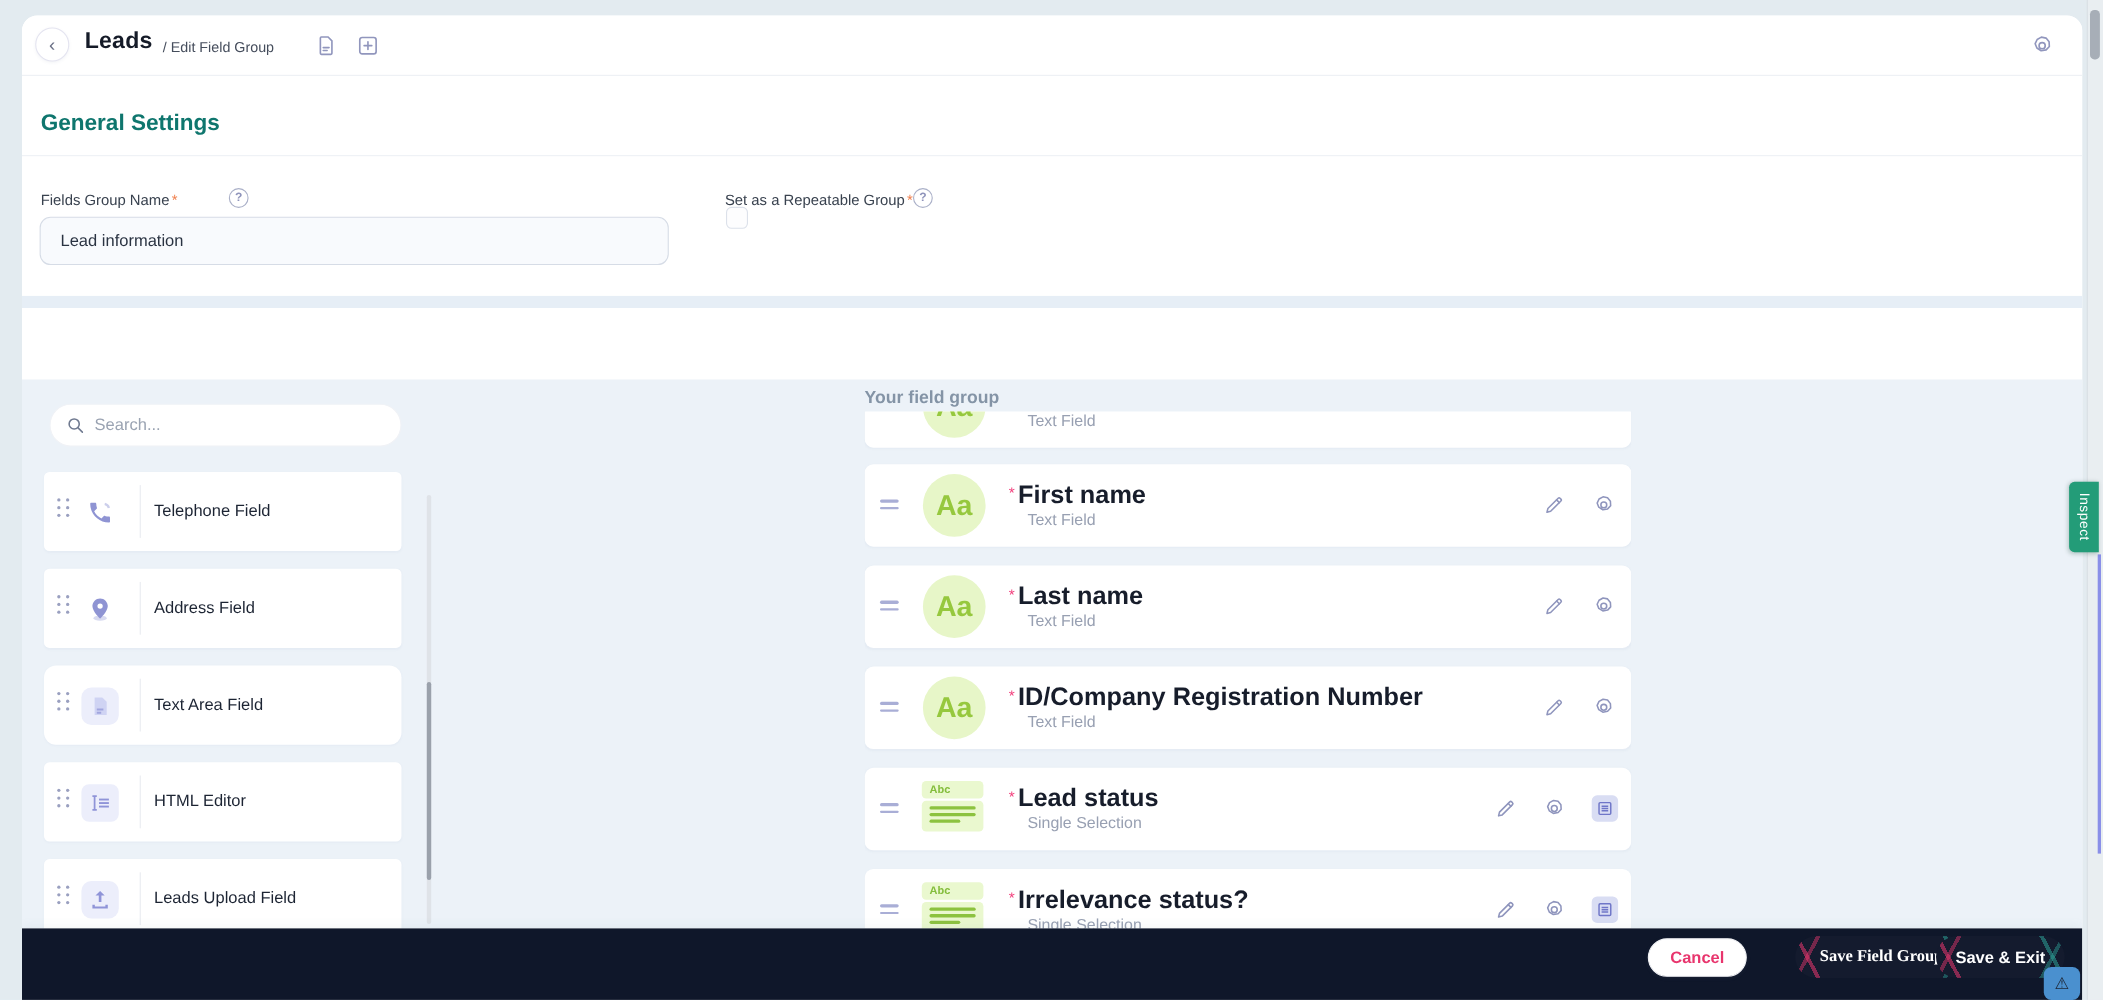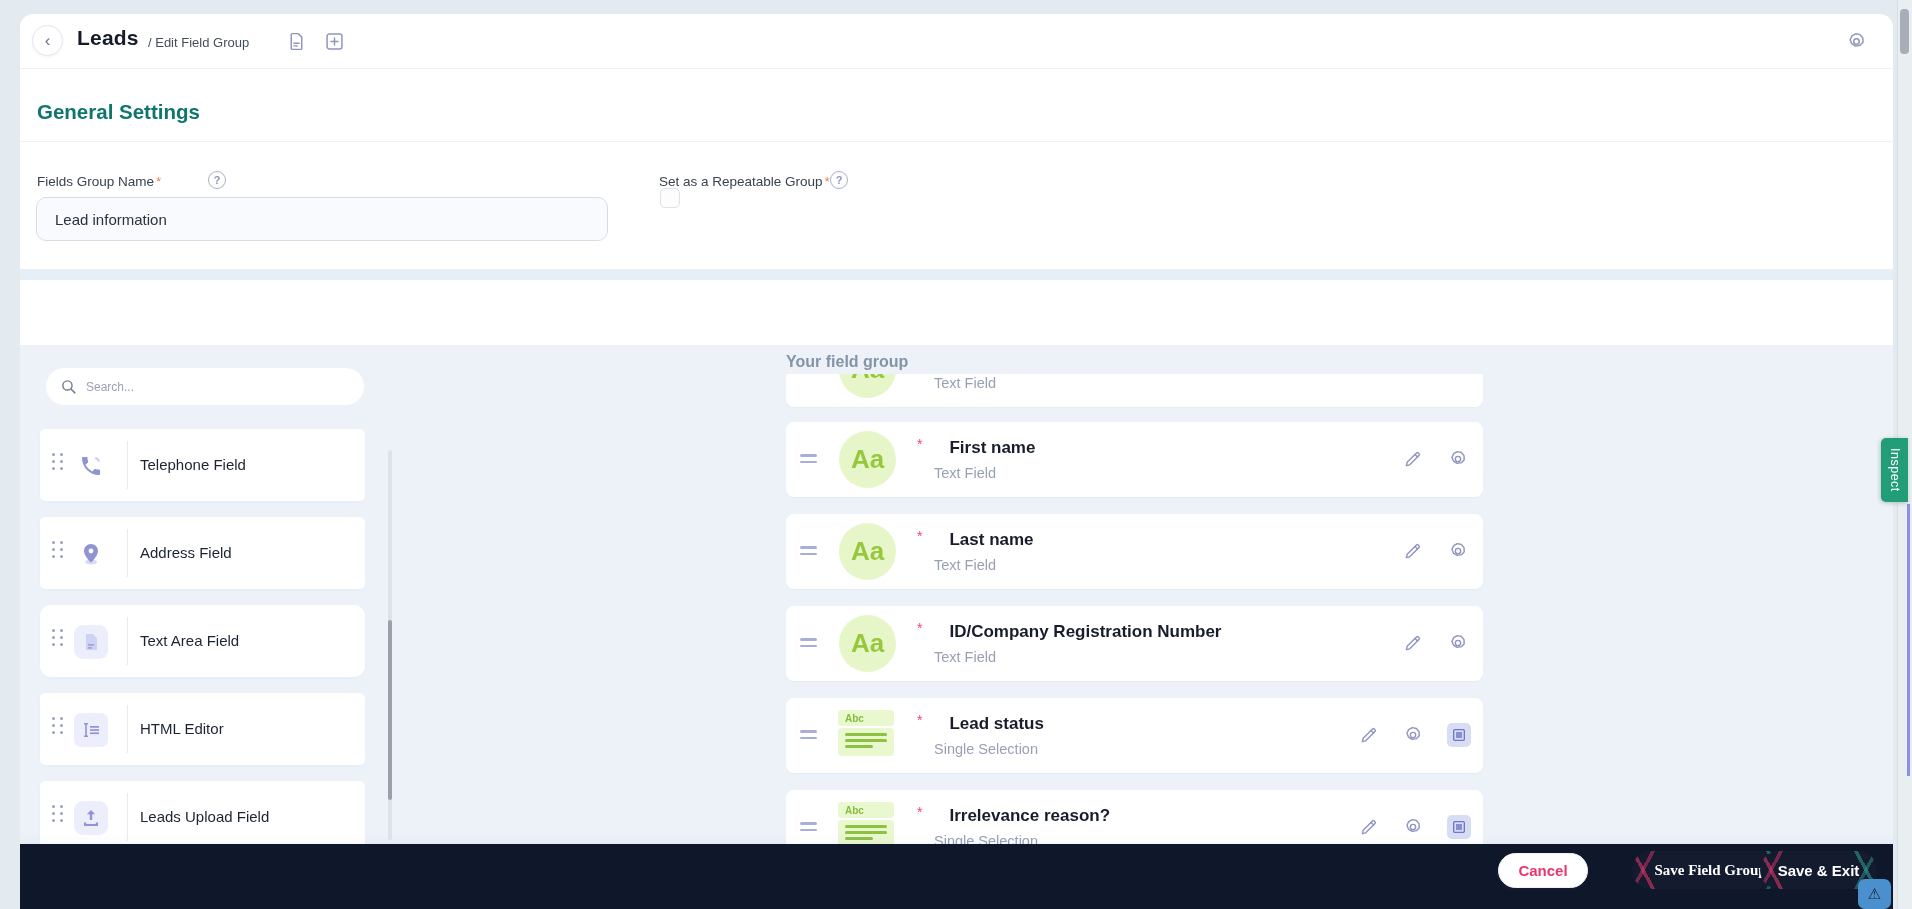--- a/index.html
+++ b/index.html
@@ -41,21 +41,21 @@
 
   .blue-band { position:absolute; left:0; top:255px; width:100%; height:11px; background:#e6eef6; }
   .fields-bar { position:absolute; left:0; top:266px; width:100%; height:65px; background:#fff; }
   .fields-heading { position:absolute; left:17px; top:287px; font-size:19.5px; font-weight:700; color:#1a2230; }
   .body-blue { position:absolute; left:0; top:331px; width:100%; height:499px; background:#ecf2f8; }
 
   
   .search-pill { position:absolute; left:25px; top:353px; width:320px; height:39px; border-radius:20px;
     background:#fff; border:1px solid #f0f2f6; display:flex; align-items:center; padding:0 14px; }
   .search-pill svg { width:17px; height:17px; color:#707a90; flex:0 0 auto; }
-  .search-input { border:none; outline:none; background:transparent; margin-left:9px; font-size:12px;
+  .search-input { border:none; outline:none; background:transparent; margin-left:9px; font-size:15px;
     color:#14532d; width:250px; font-family:"Liberation Sans", sans-serif; }
   .search-input::placeholder { color:#9aa3b2; }
 
   .pal-card { position:absolute; left:20px; width:325px; height:72px; background:#fff; border-radius:5px;
     box-shadow:0 1px 2px rgba(120,140,170,.05); cursor:grab; }
   .pal-dots { position:absolute; left:12px; top:24px; display:grid; grid-template-columns:3px 3px;
     grid-gap:4px 5px; }
   .pal-dots i { width:3px; height:3px; border-radius:50%; background:#9aa0c0; }
   .pal-icon { position:absolute; left:32px; top:18px; width:38px; height:38px; display:flex;
     align-items:center; justify-content:center; color:#8f94d3; }
@@ -79,21 +79,21 @@
     font-size:26px; font-weight:600; color:#96c83e; }
   .badge-sel { position:absolute; left:52px; top:12px; width:56px; height:52px; }
   .badge-sel .t { width:56px; height:16px; border-radius:4px; background:#eaf8cf; color:#84bd3c;
     font-size:10px; font-weight:700; display:flex; align-items:center; padding-left:7px; }
   .badge-sel .b { margin-top:2px; width:56px; height:28px; border-radius:4px; background:#eaf8cf;
     padding:5px 0 0 7px; }
   .badge-sel .b i { display:block; height:3px; background:#8cc23f; border-radius:2px; margin-bottom:3px; }
   .badge-sel .b i:nth-child(1){ width:42px; } .badge-sel .b i:nth-child(2){ width:42px; } .badge-sel .b i:nth-child(3){ width:28px; }
   .frow-titlewrap { position:absolute; left:131px; top:14px; }
   .req-p { color:#f23f7c; font-size:14px; vertical-align:4px; margin-right:3px; }
-  .frow-title { font-size:17px; font-weight:700; color:#171d2b;margin-left:24px; }
+  .frow-title { font-size:23px; font-weight:700; color:#171d2b; }
   .frow-type { position:absolute; left:148px; top:43px; font-size:14.5px; color:#98a0b2; }
   .act-ico { position:absolute; top:27px; width:20px; height:20px; color:#8f95bd; cursor:pointer; }
   .act-ico svg { width:100%; height:100%; }
   .act-opt { position:absolute; top:25px; width:24px; height:24px; background:#d9ddf3; border-radius:5px;
     display:flex; align-items:center; justify-content:center; cursor:pointer; }
   .act-opt svg { width:16px; height:16px; color:#6f76c8; }
 
   
   .bottom-bar { position:absolute; left:0; top:830px; width:100%; height:65px; background:#0f172a;
     box-shadow:0 -3px 8px rgba(120,140,160,.07); }
@@ -420,21 +420,21 @@
           </div>
         <div class="badge-sel">
           <div class="t">Abc</div>
           <div class="b">
               <i></i>
               <i></i>
               <i></i>
             </div>
         </div>
         <div class="frow-titlewrap">
-          <span class="req-p">*</span><span class="frow-title">Irrelevance reason?</span>
+          <span class="req-p">*</span><span class="frow-title">Irrelevance status?</span>
         </div>
         <div class="frow-type">Single Selection</div>
         <div class="act-ico" style="left:573px;">
           <svg viewBox="0 0 24 24" fill="none" stroke="currentColor" stroke-width="1.7" stroke-linecap="round" stroke-linejoin="round">
             <path d="M4 20l1-4L16.2 4.8a1.5 1.5 0 0 1 2.1 0l.9.9a1.5 1.5 0 0 1 0 2.1L8 19l-4 1z"></path>
               <path d="M14.5 6.5l3 3"></path>
           </svg>
         </div>
         <div class="act-ico" style="left:617px;">
           <svg viewBox="0 0 24 24" fill="none" stroke="currentColor" stroke-width="1.7" stroke-linejoin="round">

